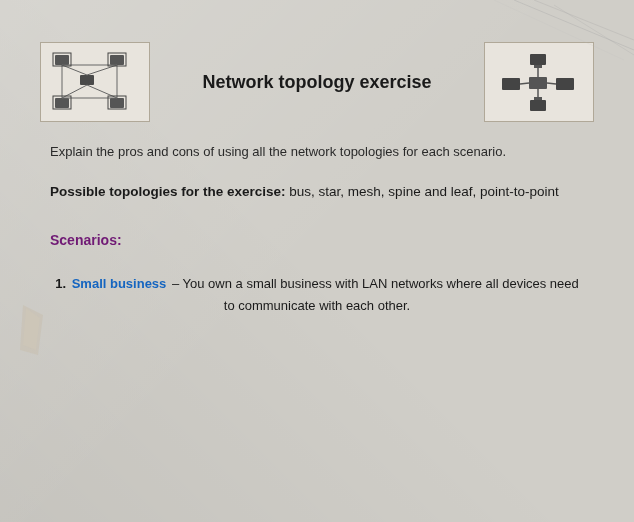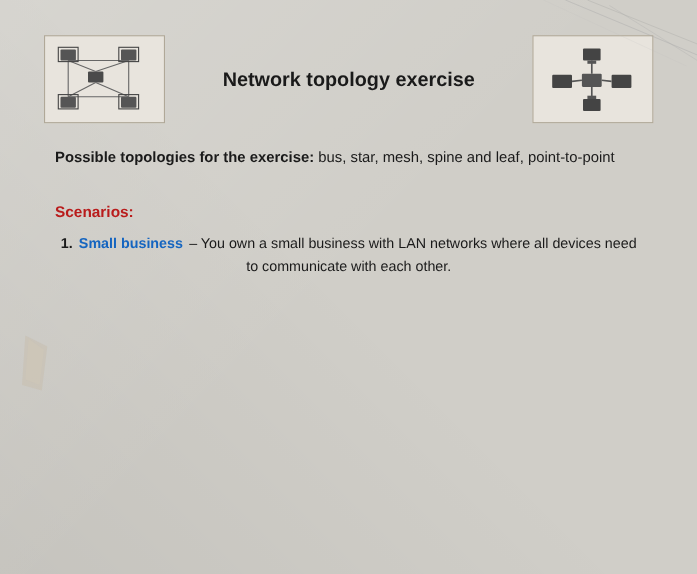--- a/index.html
+++ b/index.html
@@ -23,21 +23,21 @@
       background:
         linear-gradient(135deg, rgba(255,255,255,0.15) 0%, transparent 50%),
         linear-gradient(45deg, rgba(0,0,0,0.05) 0%, transparent 50%);
       pointer-events: none;
       z-index: 0;
     }
 
     .page {
       position: relative;
       z-index: 1;
-      padding: 22px 40px;
+      padding: 32px 40px;
       height: 100%;
     }
 
     
     .header {
       display: flex;
       align-items: center;
       gap: 20px;
       margin-bottom: 20px;
       margin-top: 10px;
@@ -100,22 +100,22 @@
       margin-bottom: 30px;
     }
 
     .possible-topologies .bold-part {
       font-weight: bold;
     }
 
     .scenarios-label {
       font-size: 14px;
       font-weight: bold;
-      color: #b91c1c;
-      margin-bottom: 10px;
+      color: #701a75;
+      margin-bottom: 25px;
       display: flex;
       align-items: flex-start;
       gap: 0;
     }
 
     
     .scenario-item {
       font-size: 13px;
       line-height: 1.65;
       color: #1a1a1a;
@@ -220,20 +220,23 @@
 
         <rect x="8" y="28" width="18" height="12" fill="#444" rx="1"></rect>
         <line x1="26" y1="34" x2="35" y2="33" stroke="#555" stroke-width="1.5"></line>
       </svg>
     </div>
 
   </div>
 
   <div class="body-content">
 
+    <p class="explain-text">
+      <span>Explain the pros and cons of using all the network topologies for each scenario.</span>
+    </p>
 
     <p class="possible-topologies">
       <span class="bold-part">Possible topologies for the exercise:</span><span> bus, star, mesh, spine and leaf, point-to-point</span>
     </p>
 
     <p class="scenarios-label">
       <span>Scenarios:</span>
     </p>
 
     <p class="scenario-item">

